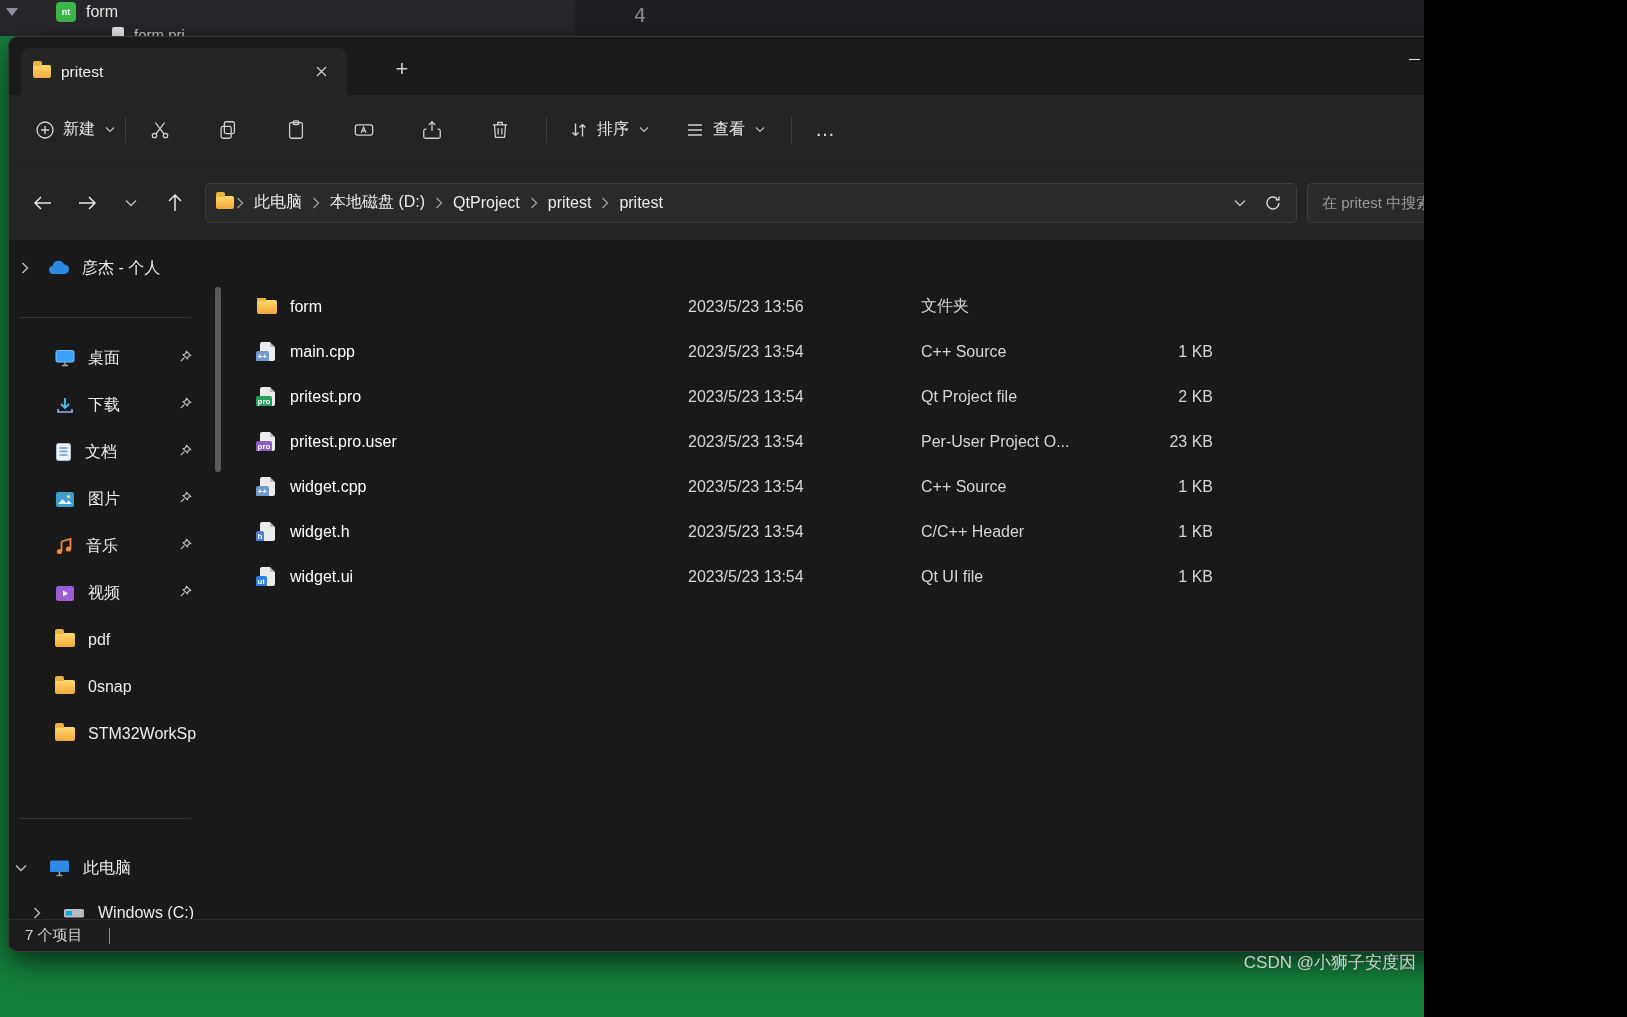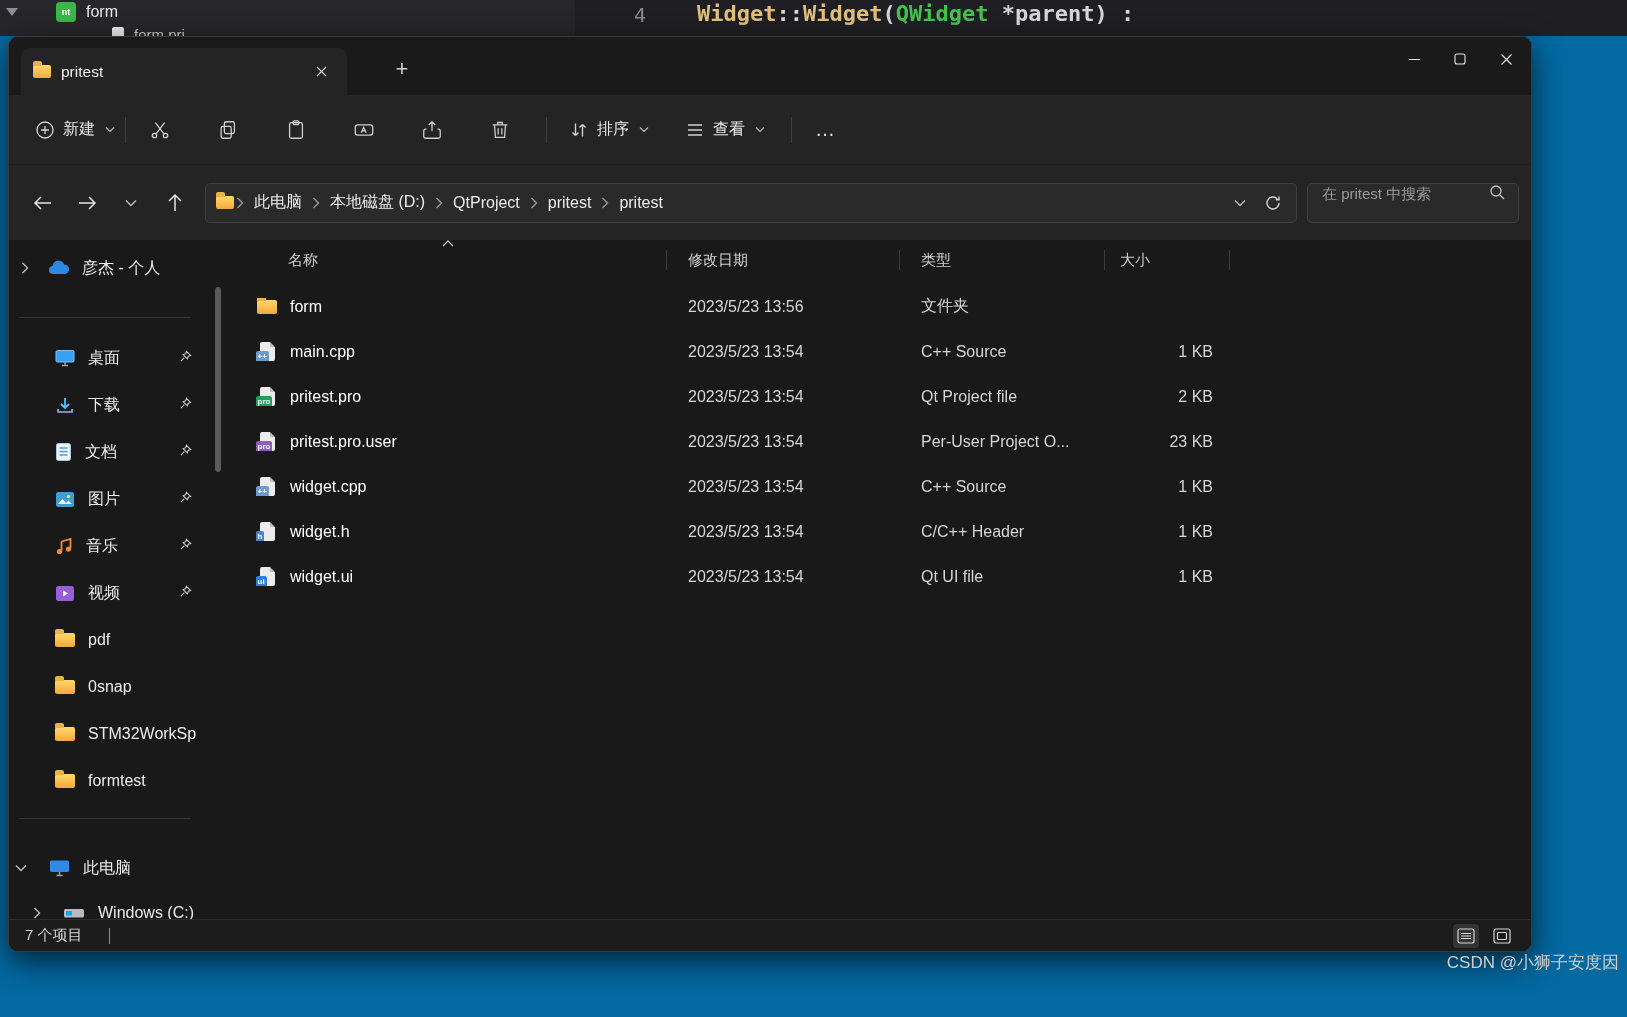--- a/index.html
+++ b/index.html
@@ -1,16 +1,16 @@
 <!DOCTYPE html>
 <html><head>
 <meta charset="utf-8">
 <style>
   html,body{margin:0;padding:0;background:#000;}
-  .stage{position:relative;width:1627px;height:1017px;overflow:hidden;background:#0369a1;
+  .stage{position:relative;width:1424px;height:1017px;overflow:hidden;background:#15803d;
          font-family:"Liberation Sans","DejaVu Sans",sans-serif;color:#fff;-webkit-font-smoothing:antialiased;}
 
   
   .bg-strip{position:absolute;left:0;top:0;width:100%;height:36px;background:#1f1f23;}
   .bg-tree{position:absolute;left:0;top:0;width:575px;height:36px;background:#26262b;}
   .tree-row{position:absolute;display:flex;align-items:center;gap:10px;}
   .tree-row.r1{left:6px;top:2px;}
   .tree-row.r2{left:112px;top:26px;color:#c7c7c7;}
   .tree-tri{width:0;height:0;border-left:6px solid transparent;border-right:6px solid transparent;border-top:8px solid #8a8f98;margin-right:28px;}
   .qt-ico{width:20px;height:20px;border-radius:4px;background:#3cb54a;color:#fff;font-size:9px;font-weight:bold;
@@ -55,21 +55,21 @@
   
   .addr{position:absolute;left:0;top:128px;right:0;height:75px;background:#242424;display:flex;align-items:center;
         padding:0 12px;box-sizing:border-box;}
   .navbtn{width:44px;height:40px;display:flex;align-items:center;justify-content:center;border-radius:5px;flex-shrink:0;}
   .crumb-bar{flex:1;height:40px;background:#2a2a2a;border:1px solid #3e3e3e;border-radius:5px;margin-left:8px;
              display:flex;align-items:center;padding:0 10px;box-sizing:border-box;overflow:hidden;}
   .crumb{font-size:16px;color:#ececec;padding:4px 8px;border-radius:4px;white-space:nowrap;}
   .crumb-chev{display:flex;align-items:center;margin:0 2px;}
   .crumb-end{margin-left:auto;display:flex;align-items:center;gap:18px;padding-right:4px;}
   .search-box{width:212px;height:40px;background:#2a2a2a;border:1px solid #3e3e3e;border-radius:5px;margin-left:10px;
-              display:flex;align-items:flex-start;padding:0 12px;box-sizing:border-box;flex-shrink:0;gap:28px;}
+              display:flex;align-items:center;padding:0 12px;box-sizing:border-box;flex-shrink:0;gap:28px;}
   .search-box input{flex:1;background:transparent;border:none;outline:none;color:#ddd;font-size:15px;
                     font-family:"Liberation Sans","DejaVu Sans",sans-serif;min-width:0;}
   .search-box input::placeholder{color:#9a9a9a;}
 
   
   .content{position:absolute;left:0;top:203px;right:0;bottom:32px;background:#191919;}
   .sidebar{position:absolute;left:0;top:0;width:196px;bottom:0;overflow:hidden;}
   .si{position:absolute;left:0;width:196px;height:46px;display:flex;align-items:center;font-size:16px;color:#ececec;
       box-sizing:border-box;white-space:nowrap;overflow:hidden;}
   .si .ic{margin-right:13px;flex-shrink:0;display:flex;}
@@ -126,21 +126,20 @@
         <span class="tree-tri"></span>
         <span class="qt-ico">nt</span>
         <span class="tree-label">form</span>
       </div>
       <div class="tree-row r2">
         <span class="mini-page"></span>
         <span class="tree-label" style="font-size:15px;color:#c7c7c7">form.pri</span>
       </div>
     </div>
     <div class="linenum">4</div>
-    <div class="code-line"><span class="tok-y">Widget</span><span class="tok-w">::</span><span class="tok-y">Widget</span><span class="tok-w">(</span><span class="tok-g">QWidget</span><span class="tok-w"> *parent)</span><span class="tok-w"> :</span></div>
   </div>
 
   <div class="win">
 
     <div class="tabbar">
       <div class="tab">
         <span class="folder sm"></span>
         <span class="tab-title">pritest</span>
         <span class="tab-close">
           <svg width="13" height="13" viewBox="0 0 13 13">
@@ -446,26 +445,20 @@
               <span class="folder"></span>
             </span>
           <span>0snap</span>
         </div>
         <div class="si lv-quick" style="top:471px">
           <span class="ic">
               <span class="folder"></span>
             </span>
           <span>STM32WorkSp</span>
         </div>
-        <div class="si lv-quick" style="top:518px">
-          <span class="ic">
-              <span class="folder"></span>
-            </span>
-          <span>formtest</span>
-        </div>
 
         <div class="sdiv" style="top:578px"></div>
 
         <div class="si lv-pc" style="top:605px">
           <span class="chev">
               <svg width="12" height="8" viewBox="0 0 12 8" fill="none" stroke="#bdbdbd" stroke-width="1.4">
                 <path d="M1 1.5l5 5 5-5"></path>
               </svg>
             </span>
           <span class="ic">
@@ -491,35 +484,20 @@
             </span>
           <span>Windows (C:)</span>
         </div>
       </div>
 
       <div class="vscroll">
         <div class="vthumb"></div>
       </div>
 
       <div class="main">
-        <div class="lhead grid">
-          <span class="sortcaret">
-              <svg width="12" height="7" viewBox="0 0 12 7" fill="none" stroke="#bdbdbd" stroke-width="1.3">
-                <path d="M1 6l5-5 5 5"></path>
-              </svg>
-            </span>
-          <span class="hc name">名称</span>
-          <span class="hc">修改日期</span>
-          <span class="hc">类型</span>
-          <span class="hc size">大小</span>
-          <span class="hsep" style="left:432px"></span>
-          <span class="hsep" style="left:665px"></span>
-          <span class="hsep" style="left:870px"></span>
-          <span class="hsep" style="left:995px"></span>
-        </div>
 
         <div class="rows">
 
           <div class="frow grid">
             <span class="cell name">
                 <span class="fi">
                   <span class="folder"></span>
                 </span>
                 <span>form</span>
               </span>

